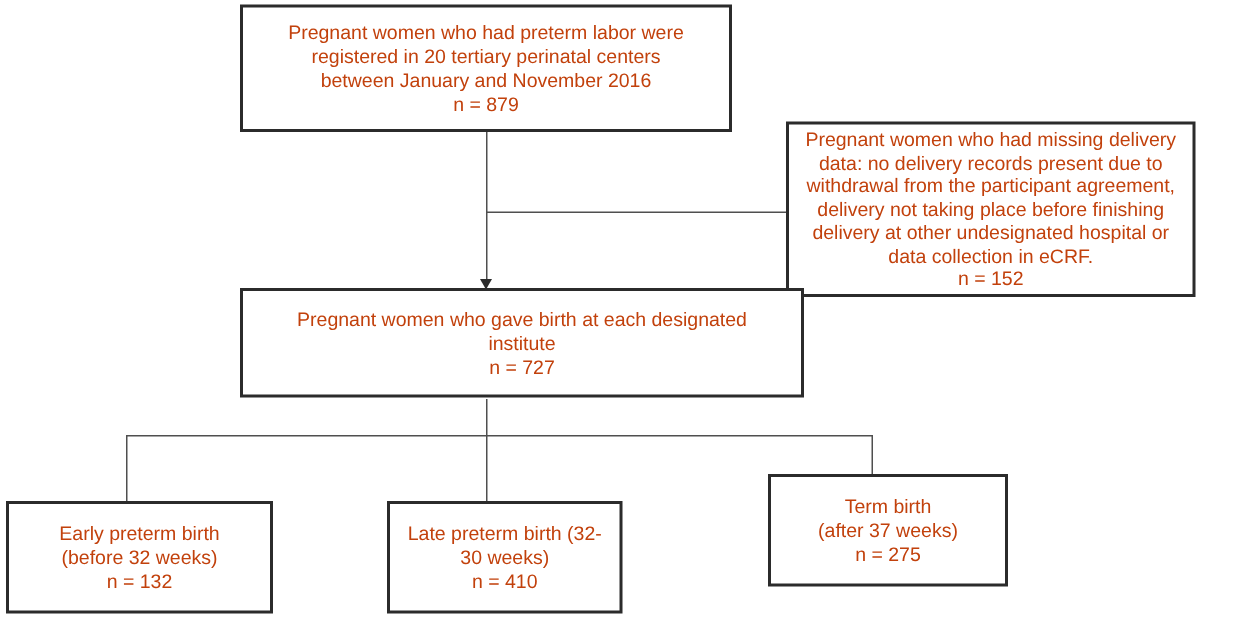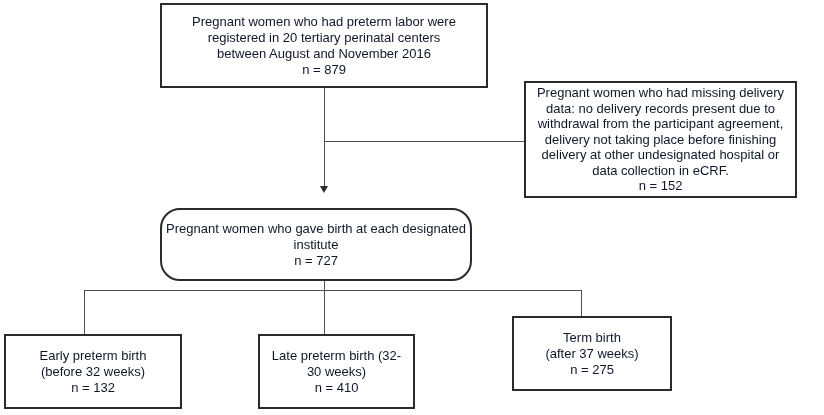--- a/index.html
+++ b/index.html
@@ -6,42 +6,42 @@
     margin: 0;
     padding: 0;
     background: #ffffff;
   }
   .canvas {
     position: relative;
     width: 824px;
     height: 415px;
     background: #ffffff;
     font-family: "Liberation Sans", sans-serif;
-    color: #0f172a;
+    color: #c2410c;
     overflow: hidden;
   }
   .box {
     position: absolute;
     border: 2px solid #2b2b2b;
     background: #ffffff;
     display: flex;
     flex-direction: column;
     justify-content: center;
     align-items: center;
     text-align: center;
     font-size: 13px;
     line-height: 16px;
     box-sizing: border-box;
   }
   .box .line {
     white-space: nowrap;
   }
   .box-registered { left: 160px; top: 3px;   width: 328px; height: 85px; }
   .box-missing    { left: 524px; top: 81px;  width: 273px; height: 117px; line-height: 15.5px; }
-  .box-delivered  { left: 160px; top: 208px; width: 312px; height: 73px; border-radius: 20px; }
+  .box-delivered  { left: 160px; top: 192px; width: 376px; height: 73px; }
   .box-early      { left: 4px;   top: 334px; width: 178px; height: 75px; }
   .box-late       { left: 258px; top: 334px; width: 157px; height: 75px; }
   .box-term       { left: 512px; top: 316px; width: 160px; height: 75px; }
 
   .connector {
     position: absolute;
     background: #4f4f4f;
   }
   .conn-v-top     { left: 324px; top: 88px;  width: 1px; height: 99px; }
   .conn-h-branch  { left: 324px; top: 141px; width: 213px; height: 1px; }
@@ -80,21 +80,21 @@
   <div class="connector conn-h-branch"></div>
   <div class="arrowhead arrow-right"></div>
   <div class="connector conn-v-mid"></div>
   <div class="connector conn-h-dist"></div>
   <div class="connector conn-v-left"></div>
   <div class="connector conn-v-right"></div>
 
   <div class="box box-registered">
     <div class="line">Pregnant women who had preterm labor were</div>
     <div class="line">registered in 20 tertiary perinatal centers</div>
-    <div class="line">between August and November 2016</div>
+    <div class="line">between January and November 2016</div>
     <div class="line">n = 879</div>
   </div>
 
   <div class="box box-missing">
     <div class="line">Pregnant women who had missing delivery</div>
     <div class="line">data: no delivery records present due to</div>
     <div class="line">withdrawal from the participant agreement,</div>
     <div class="line">delivery not taking place before finishing</div>
     <div class="line">delivery at other undesignated hospital or</div>
     <div class="line">data collection in eCRF.</div>

